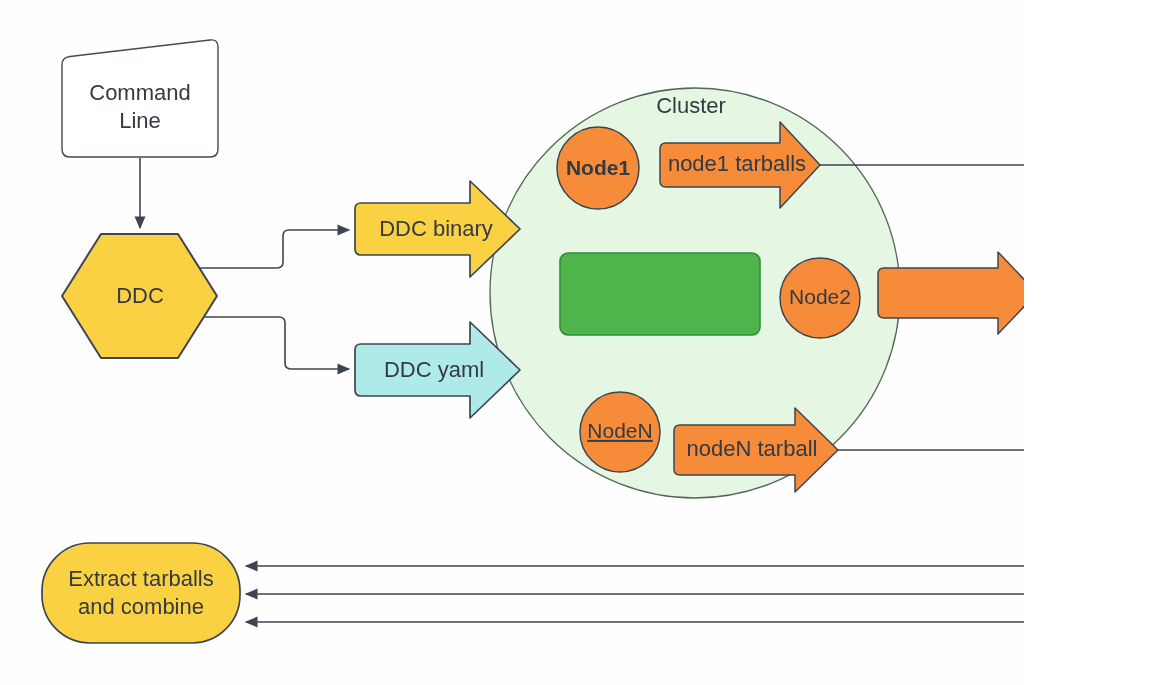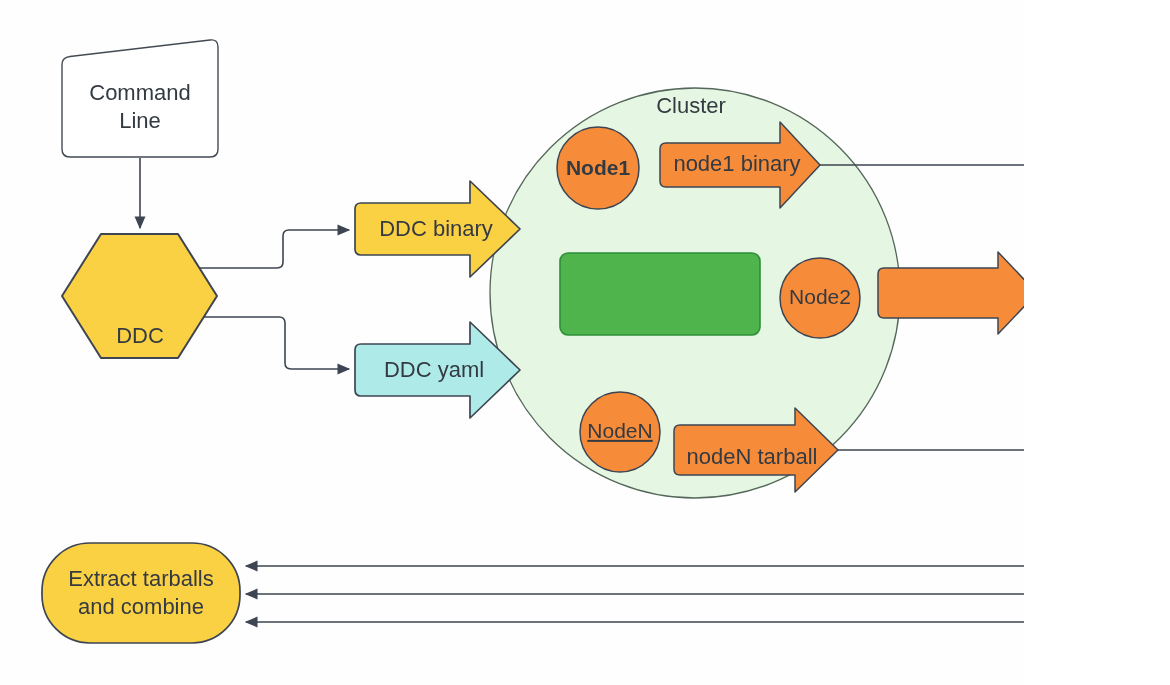--- a/index.html
+++ b/index.html
@@ -70,35 +70,35 @@
 
     <circle cx="620" cy="432" r="40" stroke="#3E4552" stroke-width="1.5" fill="#F68C3A"></circle>
 
     <path d="M 680 425 L 795 425 L 795 408 L 838 450 L 795 492 L 795 475 L 680 475 Q 674 475 674 469 L 674 431 Q 674 425 680 425 Z" stroke="#3E4552" stroke-width="1.5" stroke-linejoin="round" fill="#F68C3A"></path>
 
     <rect x="42" y="543" width="198" height="100" rx="48" ry="48" stroke="#3E4552" stroke-width="1.7" fill="#FBD144"></rect>
   </svg>
 
   <div class="lbl wrap" style="left:140px;top:106px;width:140px;">Command Line</div>
 
-  <div class="lbl" style="left:140px;top:296px;margin-top:40px;">DDC</div>
+  <div class="lbl" style="left:140px;top:296px;">DDC</div>
 
   <div class="lbl" style="left:436px;top:229px;">DDC binary</div>
 
   <div class="lbl" style="left:434px;top:370px;">DDC yaml</div>
 
   <div class="lbl" style="left:691px;top:106px;">Cluster</div>
 
   <div class="lbl small" style="left:598px;top:168px;font-weight:bold;">Node1</div>
 
-  <div class="lbl" style="left:737px;top:164px;">node1 binary</div>
+  <div class="lbl" style="left:737px;top:164px;">node1 tarballs</div>
 
 
   <div class="lbl small" style="left:820px;top:297px;">Node2</div>
 
 
   <div class="lbl small" style="left:620px;top:431px;text-decoration:underline;">NodeN</div>
 
-  <div class="lbl" style="left:752px;top:449px;margin-top:8px;">nodeN tarball</div>
+  <div class="lbl" style="left:752px;top:449px;">nodeN tarball</div>
 
   <div class="lbl wrap" style="left:141px;top:592px;width:180px;">Extract tarballs and combine</div>
 
 </div>
 
 </body></html>

